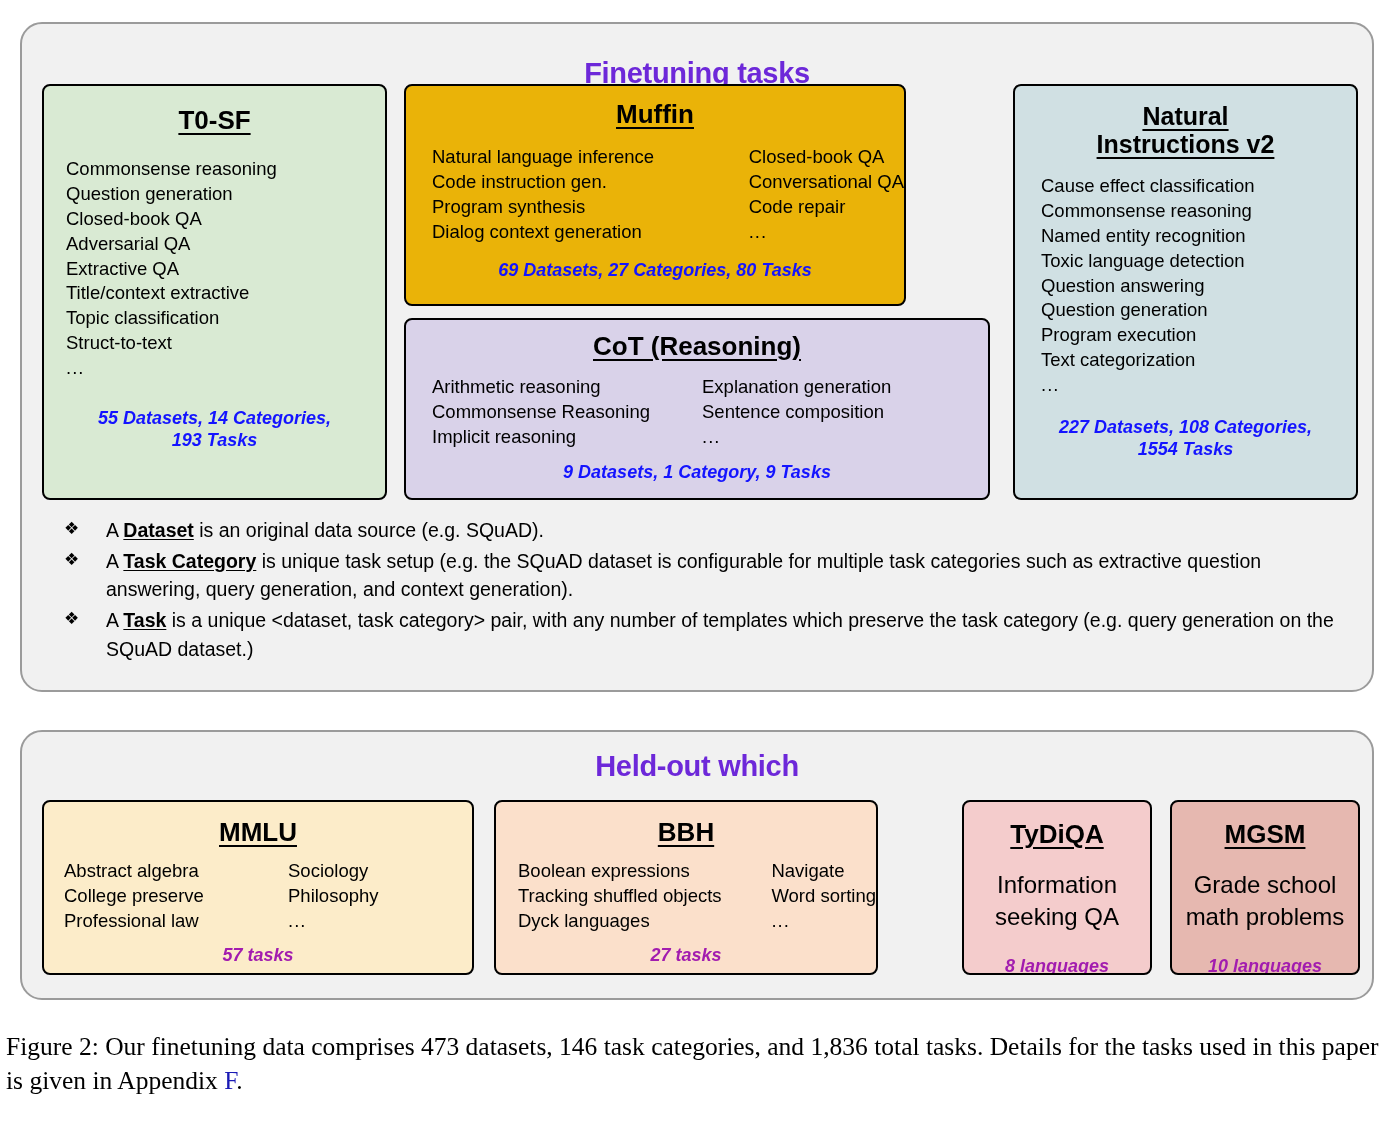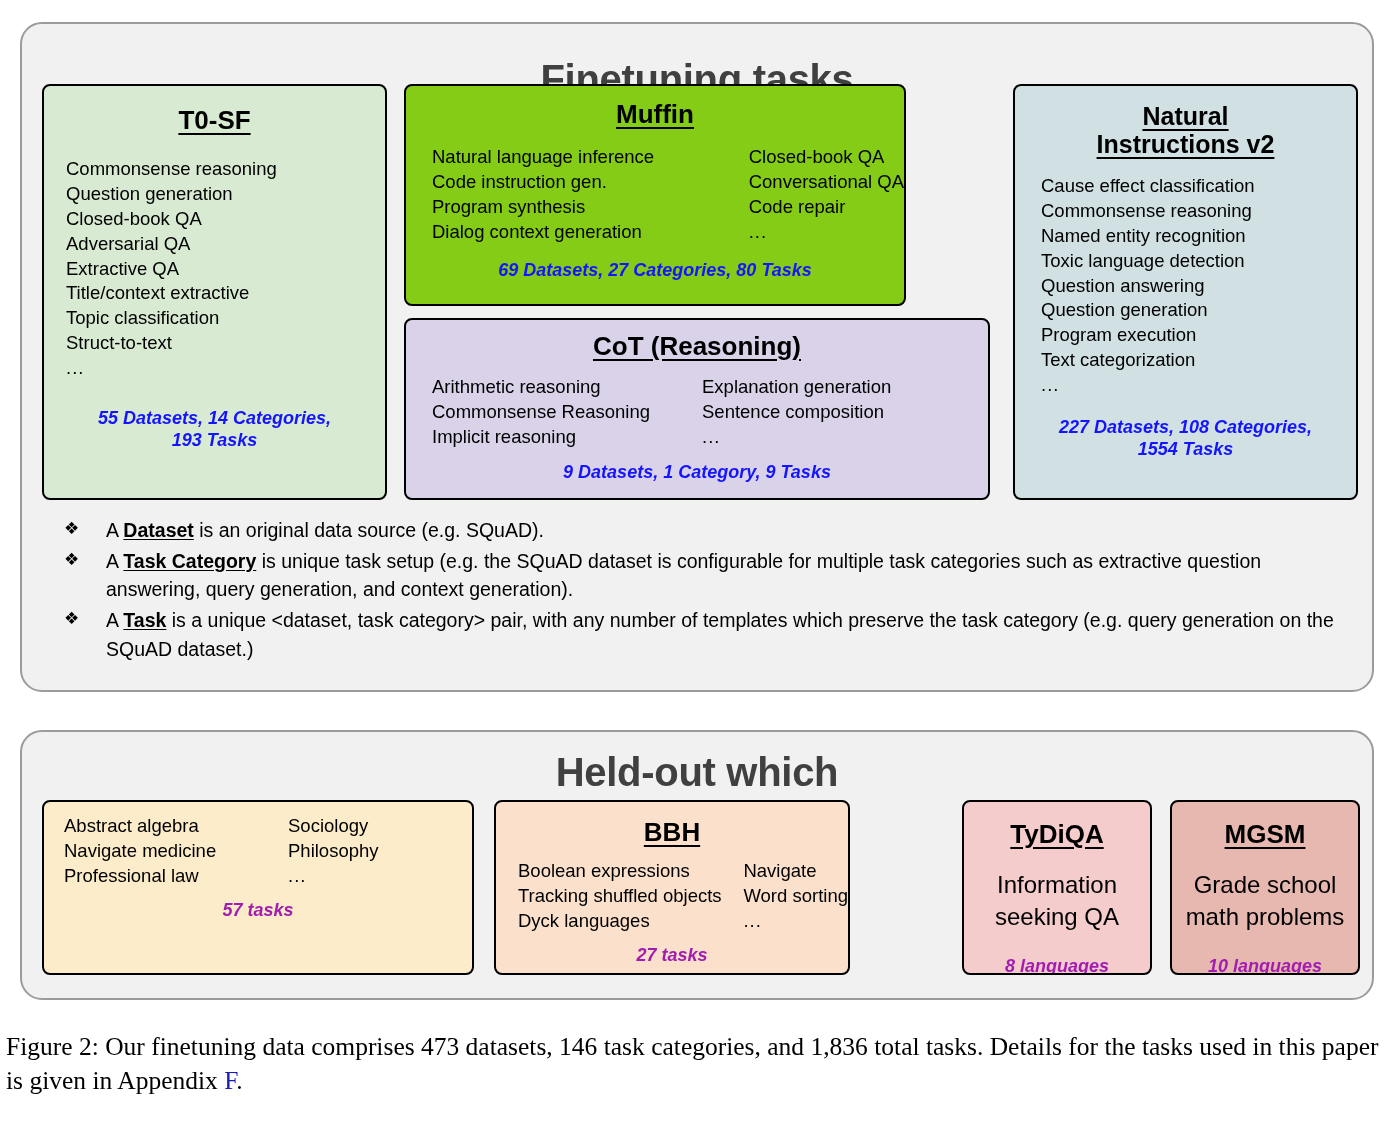--- a/index.html
+++ b/index.html
@@ -43,23 +43,23 @@
     width: 1354px;
     height: 270px;
   }
 
   .panel-title {
     position: absolute;
     left: 0;
     width: 100%;
     text-align: center;
     font-weight: bold;
-    font-size: 40px;
+    font-size: 29px;
     letter-spacing: -0.3px;
-    color: #404040;
+    color: #6d28d9;
   }
   #panel-finetuning .panel-title { top: 33px; }
   #panel-heldout   .panel-title  { top: 18px; }
 
   
   .card {
     position: absolute;
     border: 2.5px solid #000000;
     border-radius: 8px;
     box-sizing: border-box;
@@ -103,21 +103,21 @@
   #card-t0sf {
     left: 42px; top: 84px; width: 345px; height: 416px;
     background: #d9ead3;
   }
   #card-t0sf .card-title { margin-top: 20px; }
   #card-t0sf .items { margin: 22px 0 0 22px; }
   #card-t0sf .stat  { margin-top: 26px; padding: 0 12px; }
 
   #card-muffin {
     left: 404px; top: 84px; width: 502px; height: 222px;
-    background: #84cc16;
+    background: #eab308;
   }
   #card-muffin .card-title { margin-top: 14px; }
   #card-muffin .cols { margin: 16px 0 0 26px; }
   #card-muffin .col:first-child { width: 325px; }
   #card-muffin .stat { margin-top: 14px; }
 
   #card-cot {
     left: 404px; top: 318px; width: 586px; height: 182px;
     background: #d9d2e9;
   }
@@ -137,21 +137,21 @@
   #card-mmlu {
     left: 42px; top: 800px; width: 432px; height: 175px;
     background: #fcecc9;
   }
   #card-mmlu .card-title { margin-top: 16px; }
   #card-mmlu .cols { margin: 12px 0 0 20px; }
   #card-mmlu .col:first-child { width: 224px; }
   #card-mmlu .stat { margin-top: 10px; }
 
   #card-bbh {
-    left: 494px; top: 800px; width: 356px; height: 175px;
+    left: 494px; top: 800px; width: 384px; height: 175px;
     background: #fbe0cb;
   }
   #card-bbh .card-title { margin-top: 16px; }
   #card-bbh .cols { margin: 12px 0 0 22px; }
   #card-bbh .col:first-child { width: 268px; }
   #card-bbh .stat { margin-top: 10px; }
 
   #card-tydiqa {
     left: 962px; top: 800px; width: 190px; height: 175px;
     background: #f4cccc;
@@ -319,24 +319,25 @@
       <div class="def-bullet">❖</div>
       <div class="def-text"><span>A </span><b>Task</b><span> is a unique &lt;dataset, task category&gt; pair, with any number of templates which preserve the task category (e.g. query generation on the SQuAD dataset.)</span></div>
     </div>
   </div>
 
   <div class="panel" id="panel-heldout">
     <div class="panel-title">Held-out which</div>
   </div>
 
   <div class="card" id="card-mmlu">
+    <div class="card-title">MMLU</div>
     <div class="cols">
       <div class="col items">
         <div>Abstract algebra</div>
-        <div>Navigate medicine</div>
+        <div>College preserve</div>
         <div>Professional law</div>
       </div>
       <div class="col items">
         <div>Sociology</div>
         <div>Philosophy</div>
         <div class="ellip">...</div>
       </div>
     </div>
     <div class="stat dark">
       <div>57 tasks</div>

